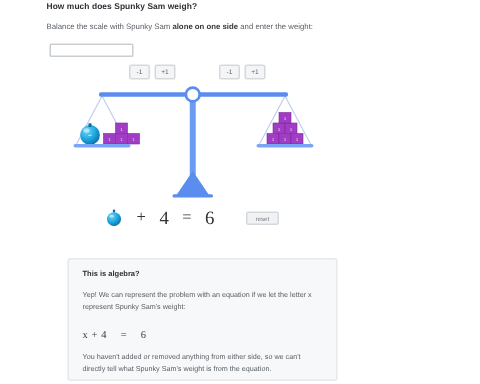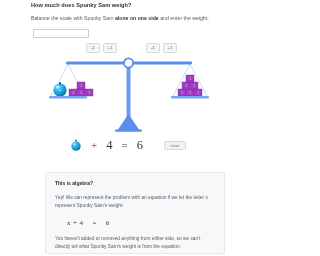--- a/index.html
+++ b/index.html
@@ -164,21 +164,21 @@
     color: #2b2f33;
     margin: 0 0 8px 0;
   }
   .info-body {
     font-size: 4.8px;
     color: #5a6066;
     line-height: 1.75;
     margin: 0;
   }
   .info-equation {
-    margin: 8px 0 8px 12px;
+    margin: 8px 0 8px 0;
     font-family: "Liberation Serif", serif;
     font-size: 7px;
     color: #3b4045;
     letter-spacing: 0.4px;
   }
   .info-equation .sp { display: inline-block; width: 9px; }
 </style>
 </head>
 <body>
 

